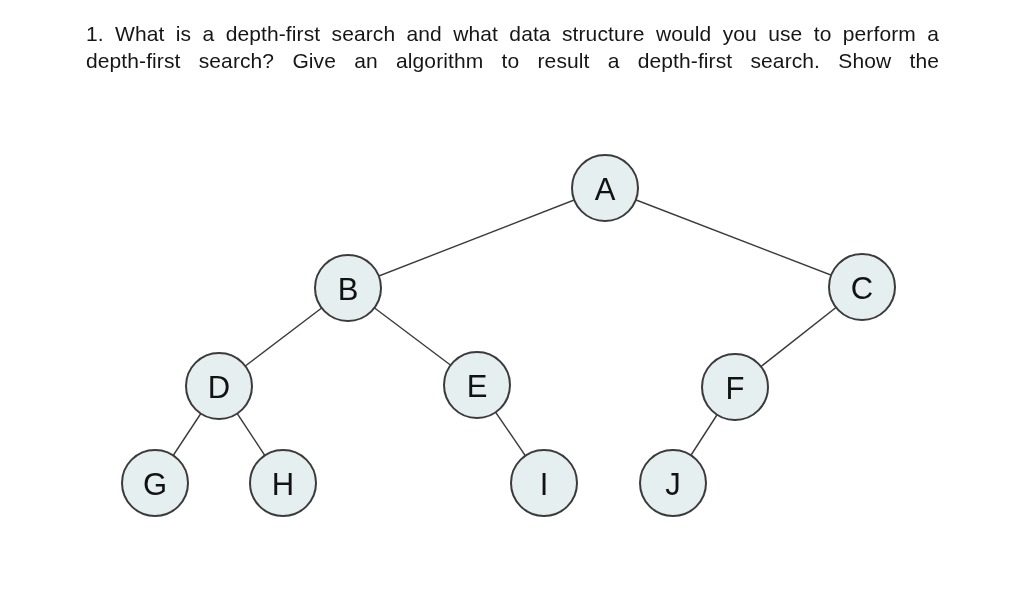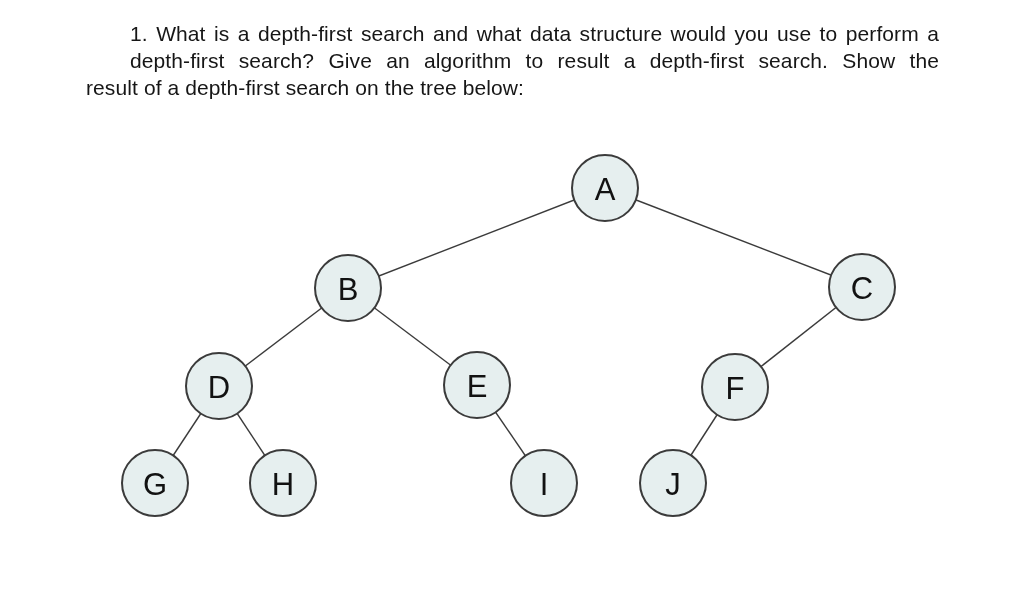--- a/index.html
+++ b/index.html
@@ -24,40 +24,38 @@
     color: #161616;
     letter-spacing: 0.1px;
   }
   .question .line {
     white-space: nowrap;
   }
   .question .line.just {
     white-space: normal;
     text-align: justify;
     text-align-last: justify;
-    margin-left: 44px;
   }
   .tree-svg {
     position: absolute;
     left: 0;
     top: 0;
     width: 1024px;
     height: 613px;
   }
   .node-label {
     font-family: "Liberation Sans", sans-serif;
   }
 </style>
 </head>
 <body>
 
 <div class="question">
   <div class="line just">1. What is a depth-first search and what data structure would you use to perform a</div>
   <div class="line just">depth-first search? Give an algorithm to result a depth-first search. Show the</div>
-  <div class="line">result of a depth-first search on the tree below:</div>
 </div>
 
 <svg class="tree-svg" viewBox="0 0 1024 613" xmlns="http://www.w3.org/2000/svg">
     <line x1="605" y1="188" x2="348" y2="288" stroke="#3b3b3b" stroke-width="1.4"></line>
     <line x1="605" y1="188" x2="862" y2="287" stroke="#3b3b3b" stroke-width="1.4"></line>
     <line x1="348" y1="288" x2="219" y2="386" stroke="#3b3b3b" stroke-width="1.4"></line>
     <line x1="348" y1="288" x2="477" y2="385" stroke="#3b3b3b" stroke-width="1.4"></line>
     <line x1="862" y1="287" x2="735" y2="387" stroke="#3b3b3b" stroke-width="1.4"></line>
     <line x1="219" y1="386" x2="155" y2="483" stroke="#3b3b3b" stroke-width="1.4"></line>
     <line x1="219" y1="386" x2="283" y2="483" stroke="#3b3b3b" stroke-width="1.4"></line>

